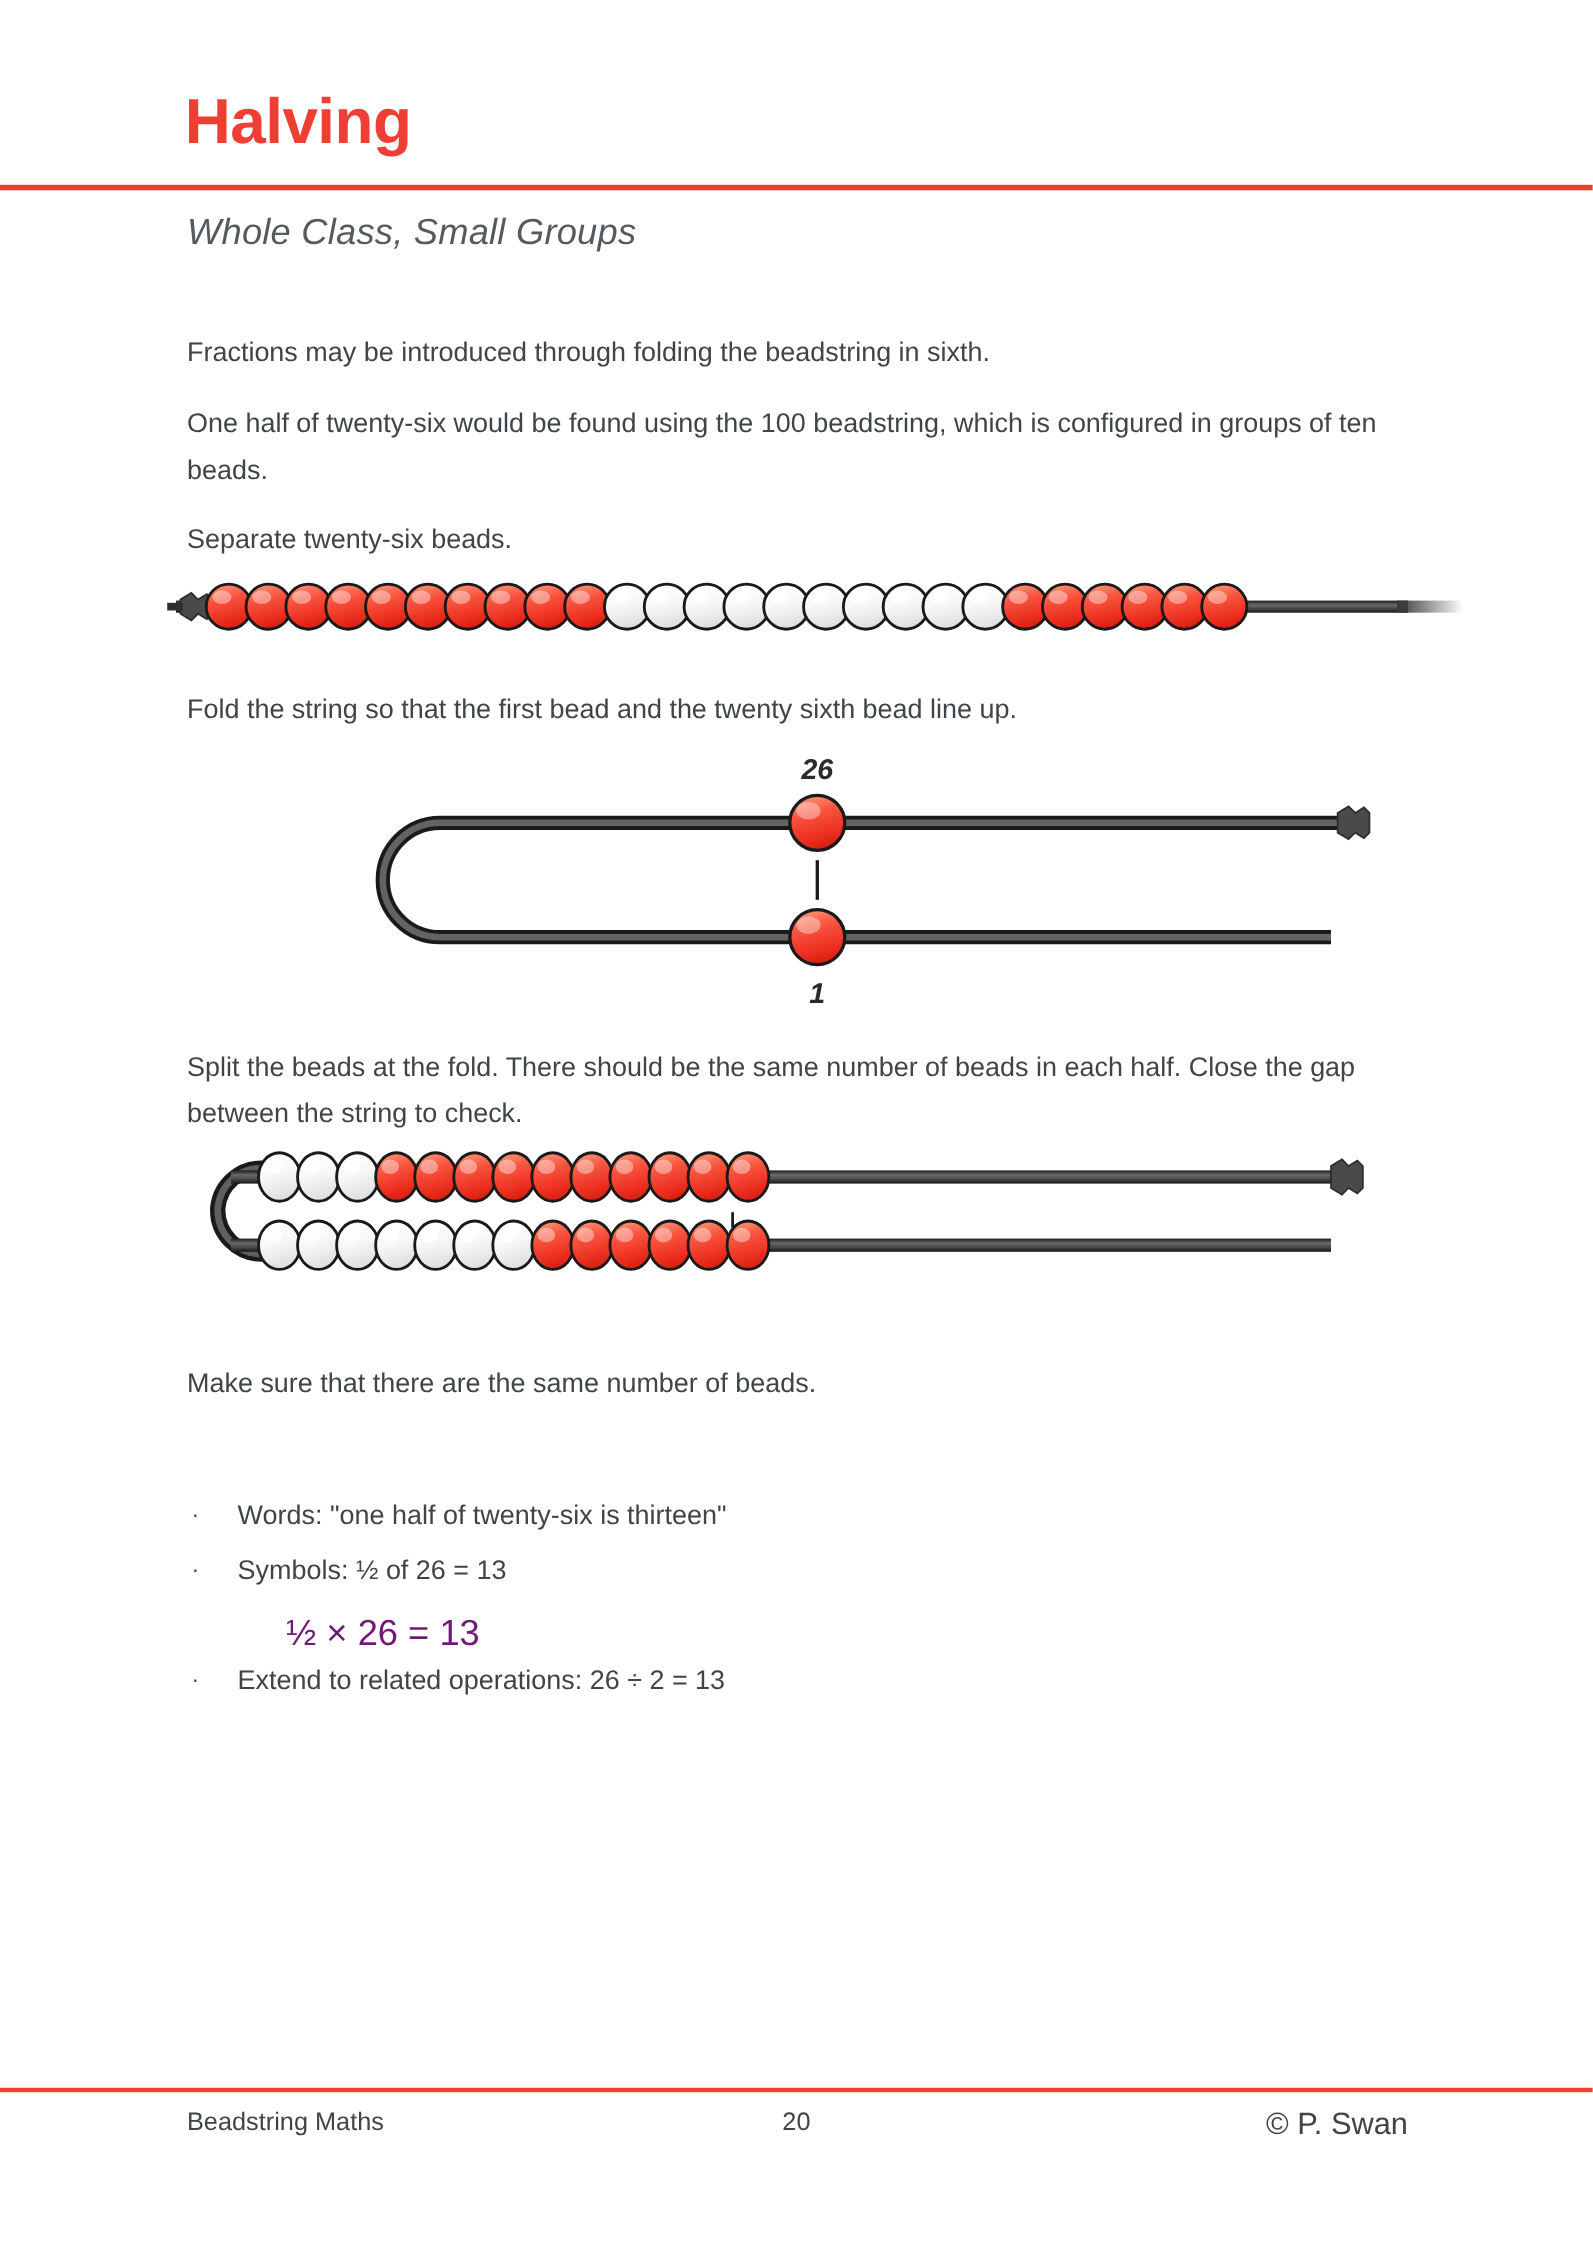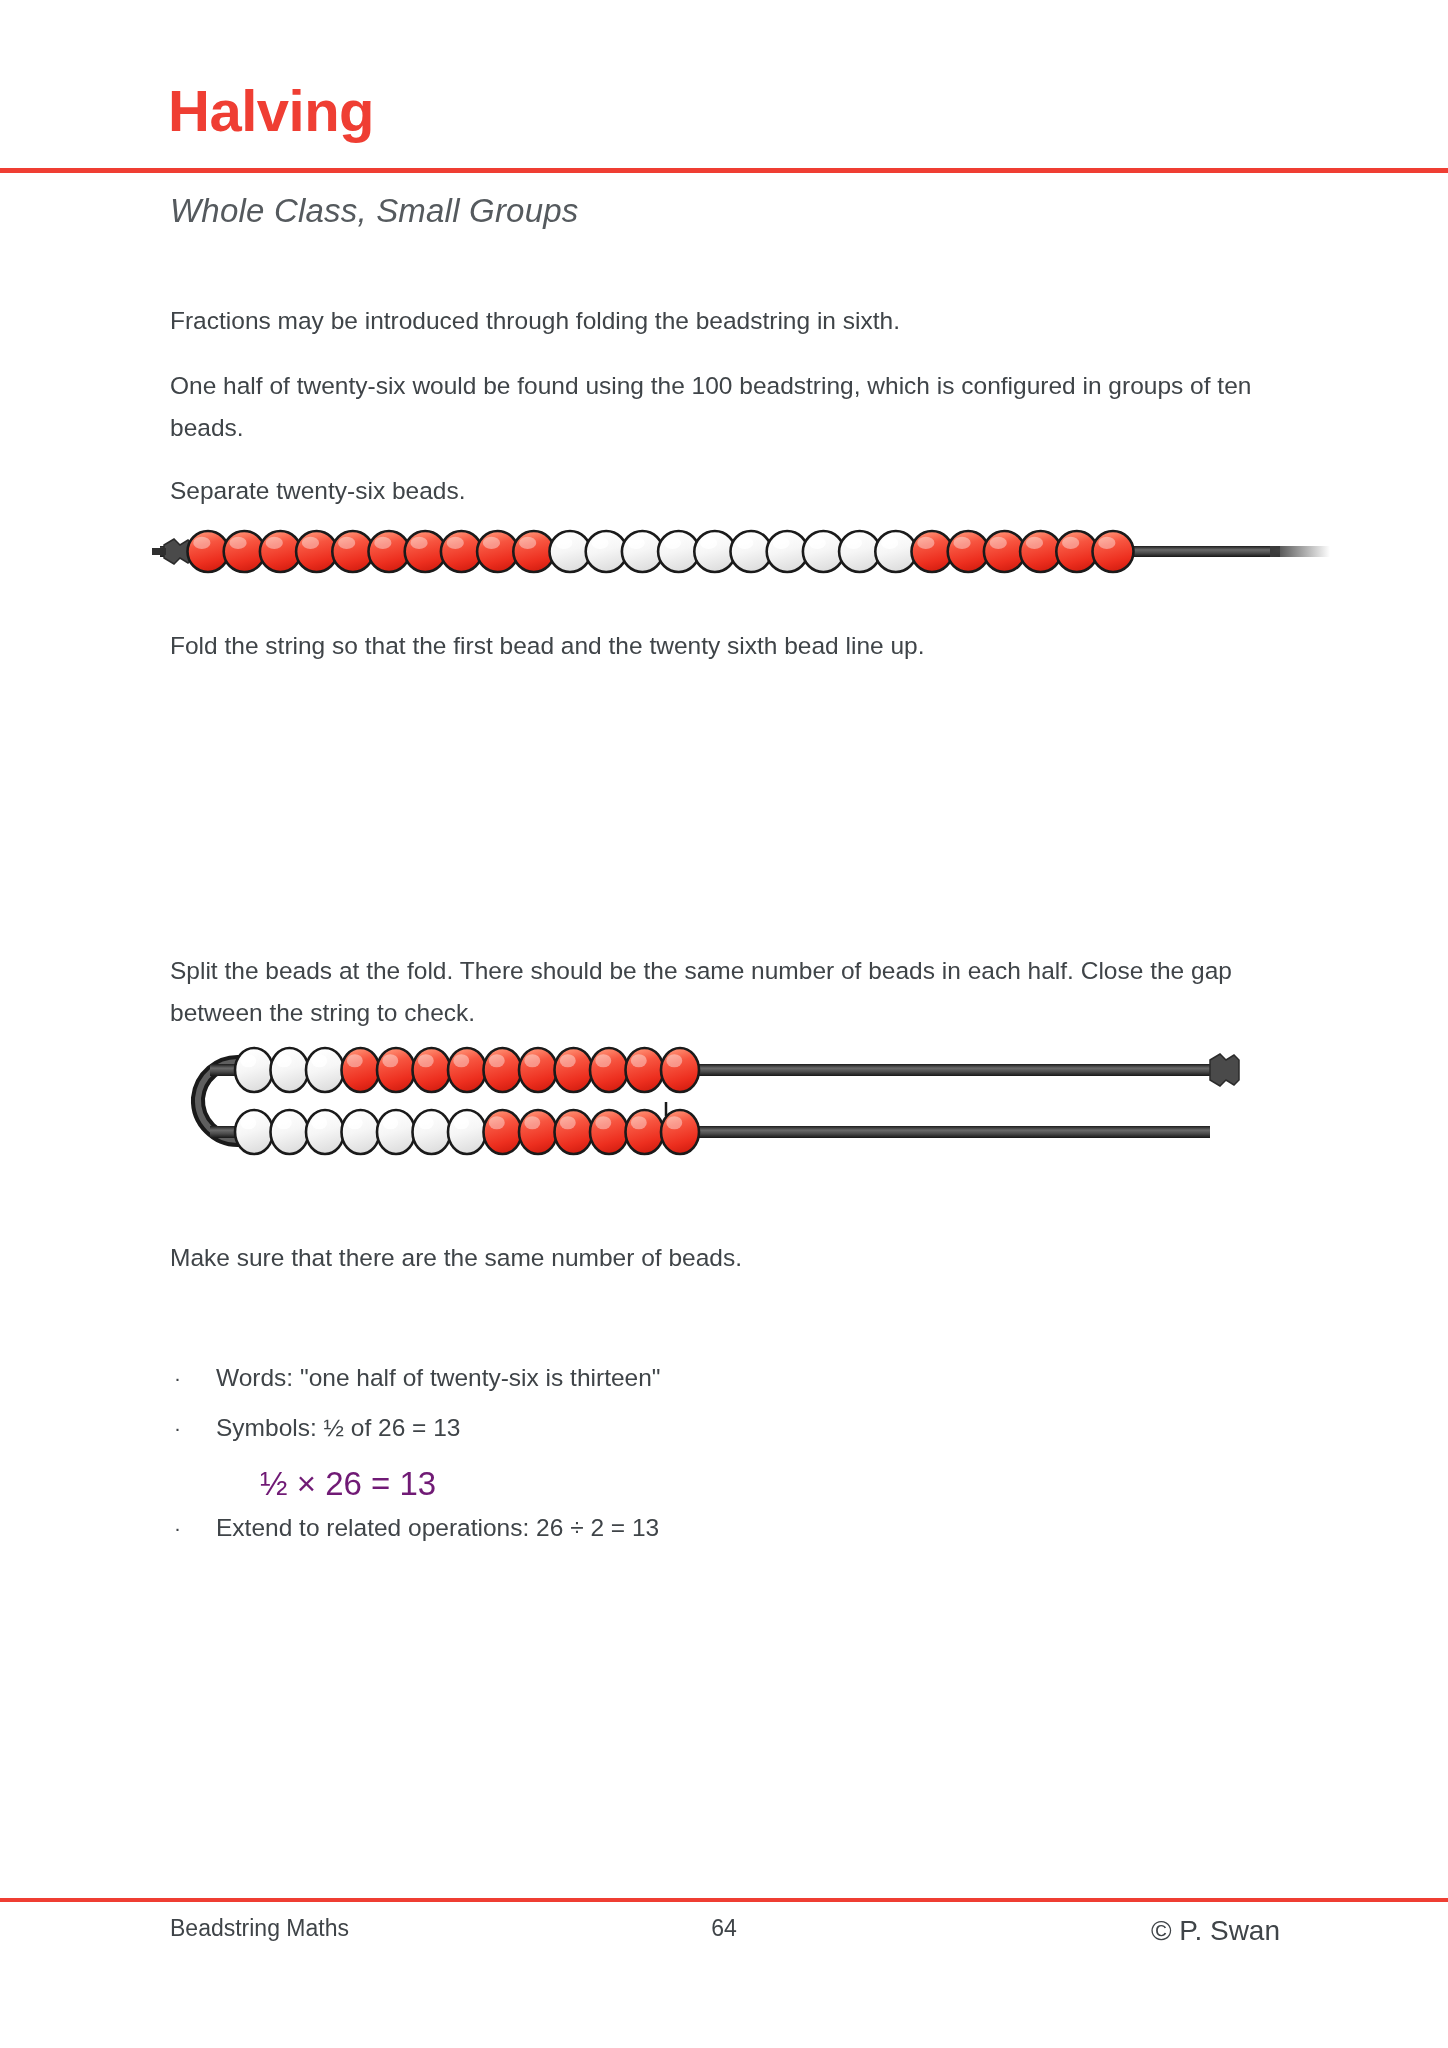--- a/index.html
+++ b/index.html
@@ -290,20 +290,45 @@
             <ellipse cx="920.6500000000001" cy="27.89" rx="8.61" ry="6.1499999999999995" fill="#ffffff" opacity="0.40"></ellipse>
           </g>
           <g>
             <ellipse cx="963.0000000000001" cy="36.5" rx="20.5" ry="20.5" fill="url(#redGrad)" stroke="#1a1a1a" stroke-width="2.6"></ellipse>
             <ellipse cx="956.8500000000001" cy="27.89" rx="8.61" ry="6.1499999999999995" fill="#ffffff" opacity="0.40"></ellipse>
           </g>
         </g>
     </svg>
   </div>
 
+  <div class="figure" id="figure-folded-string">
+    <svg width="1180" height="230" viewBox="0 0 1180 230">
+
+      <path d="M1080 58 L250 58 A52 52 0 0 0 250 162 L1060 162" fill="none" stroke="#1a1a1a" stroke-width="13"></path>
+      <path d="M1080 58 L250 58 A52 52 0 0 0 250 162 L1060 162" fill="none" stroke="#636363" stroke-width="6"></path>
+
+      <g transform="translate(1066,58)">
+        <path d="M0 -9 l10 -6 l6 6 l8 -5 l5 5 v18 l-5 5 l-8 -5 l-6 6 l-10 -6 z" fill="#4a4a4a" stroke="#2b2b2b" stroke-width="1.5"></path>
+      </g>
+
+      <line x1="593" y1="92" x2="593" y2="128" stroke="#1a1a1a" stroke-width="3"></line>
+
+      <g>
+        <circle cx="593" cy="58" r="25" fill="url(#redGrad)" stroke="#1a1a1a" stroke-width="3"></circle>
+        <ellipse cx="585" cy="47" rx="11" ry="8" fill="#ffffff" opacity="0.38"></ellipse>
+      </g>
+      <g>
+        <circle cx="593" cy="162" r="25" fill="url(#redGrad)" stroke="#1a1a1a" stroke-width="3"></circle>
+        <ellipse cx="585" cy="151" rx="11" ry="8" fill="#ffffff" opacity="0.38"></ellipse>
+      </g>
+
+      <text x="593" y="18" text-anchor="middle" font-family="'Liberation Sans', sans-serif" font-size="26" font-weight="700" font-style="italic" fill="#2b2b2b">26</text>
+      <text x="593" y="222" text-anchor="middle" font-family="'Liberation Sans', sans-serif" font-size="26" font-weight="700" font-style="italic" fill="#2b2b2b">1</text>
+    </svg>
+  </div>
 
   <div class="figure" id="figure-split-string">
     <svg width="1180" height="160" viewBox="0 0 1180 160">
 
       <path d="M90 22 A40 40 0 0 0 48 58 A40 40 0 0 0 90 100" fill="none" stroke="#1a1a1a" stroke-width="14"></path>
       <path d="M90 22 A40 40 0 0 0 48 58 A40 40 0 0 0 90 100" fill="none" stroke="#5f5f5f" stroke-width="6"></path>
 
       <rect x="60" y="24" width="1010" height="12" fill="url(#cordGrad)"></rect>
       <rect x="60" y="86" width="1000" height="12" fill="url(#cordGrad)"></rect>
 
@@ -436,17 +461,17 @@
     <div class="indent-line">½ × 26 = 13</div>
     <div class="bullet-row">
       <span class="bullet-dot">·</span>
       <span class="bullet-text">Extend to related operations: 26 ÷ 2 = 13</span>
     </div>
   </div>
 
   <div class="rule-bottom"></div>
   <div class="footer">
     <span class="footer-left">Beadstring Maths</span>
-    <span class="footer-center">64</span>
+    <span class="footer-center">20</span>
     <span class="footer-right">© P. Swan</span>
   </div>
 
 </div>
 
 </body></html>

